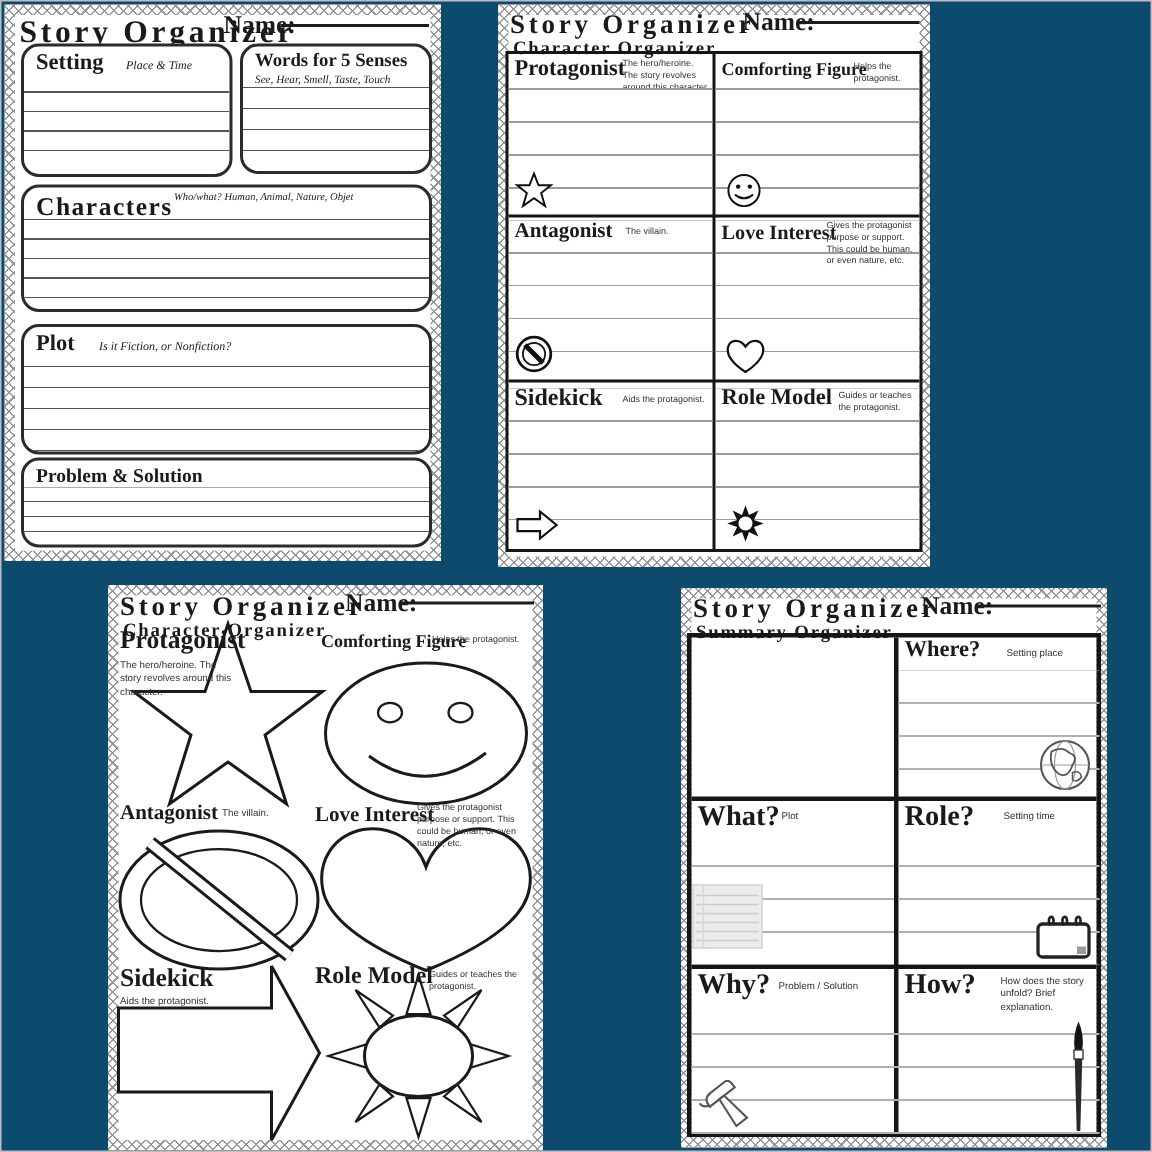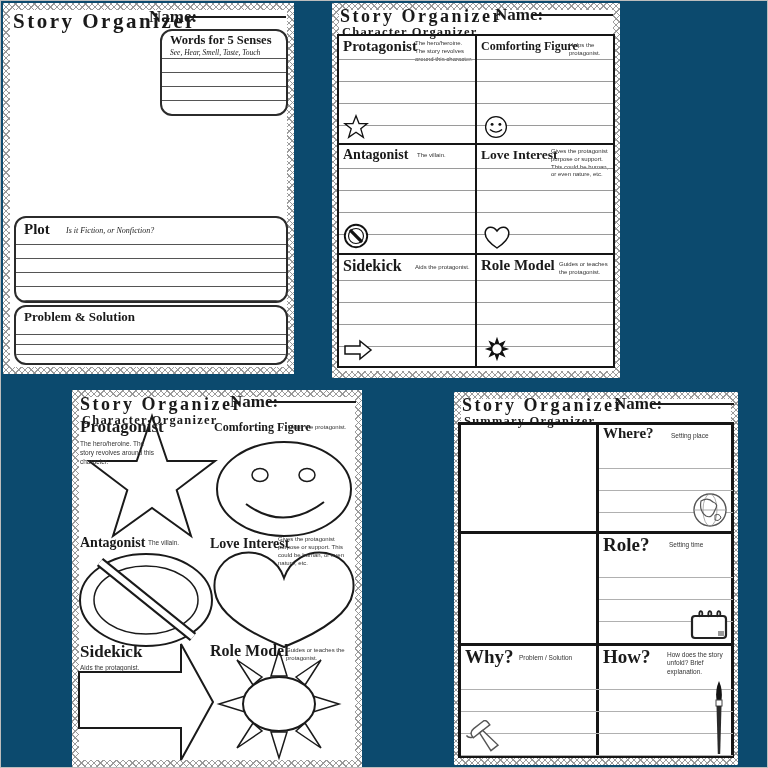--- a/index.html
+++ b/index.html
@@ -35,27 +35,37 @@
 
 <div class="canvas">
 
   <div class="page" style="left:2px;top:2px;width:291px;height:371px">
     <div class="inner"></div>
     <div class="content">
       <div class="ptitle" style="left:10px;top:6px;font-size:21px">Story Organizer</div>
       <div class="namelbl" style="left:146px;top:4px">Name:</div>
       <div class="nameline" style="left:184px;width:99px;top:2px;height:13px"></div>
 
+      <div class="rbox" style="left:11px;top:26px;width:141px;height:89px">
+        <span class="blab" style="left:8px;top:3px;font-size:15px">Setting</span>
+        <span class="bcap" style="left:68px;top:8px;font-size:8px">Place &amp; Time</span>
+        <div class="lines" style="top:18px;height:52px;--lg:13px;--lc:#555"></div>
+      </div>
 
       <div class="rbox" style="left:157px;top:26px;width:128px;height:87px">
         <span class="blab" style="left:8px;top:2px;font-size:12.5px">Words for 5 Senses</span>
         <span class="bcap" style="left:8px;top:17px;font-size:7.5px">See, Hear, Smell, Taste, Touch</span>
         <div class="lines" style="top:14px;height:58px;--lg:14px;--lc:#555"></div>
       </div>
 
+      <div class="rbox" style="left:11px;top:120px;width:274px;height:85px">
+        <span class="blab" style="left:8px;top:3px;font-size:17px;letter-spacing:1px">Characters</span>
+        <span class="bcap" style="left:100px;top:2px;font-size:7px">Who/what? Human, Animal, Nature, Objet</span>
+        <div class="lines" style="top:9px;height:66px;--lg:13px;--lc:#555"></div>
+      </div>
 
       <div class="rbox" style="left:11px;top:213px;width:274px;height:87px">
         <span class="blab" style="left:8px;top:3px;font-size:15px">Plot</span>
         <span class="bcap" style="left:50px;top:8px;font-size:8px">Is it Fiction, or Nonfiction?</span>
         <div class="lines" style="top:13px;height:72px;--lg:14px;--lc:#555"></div>
       </div>
 
       <div class="rbox" style="left:11px;top:302px;width:274px;height:60px">
         <span class="blab" style="left:8px;top:2px;font-size:13px">Problem &amp; Solution</span>
         <div class="lines" style="top:18px;height:32px;--lg:10px;--lc:#555"></div>
@@ -207,20 +217,37 @@
           <div class="clines" style="top:22px;bottom:0;--lg:22px;--lc:#b0b0b0"></div>
           <svg class="cicon" style="right:4px;bottom:2px" width="38" height="38" viewBox="0 0 38 38">
             <circle cx="19" cy="19" r="16" fill="#fff" stroke="#555" stroke-width="1.4"></circle>
             <ellipse cx="19" cy="19" rx="7" ry="16" fill="none" stroke="#999" stroke-width="0.8"></ellipse>
             <line x1="3" y1="19" x2="35" y2="19" stroke="#999" stroke-width="0.8"></line>
             <path d="M10,10 Q17,6 22,11 Q28,13 24,19 Q21,28 15,25 Q8,20 10,10 Z" fill="none" stroke="#555" stroke-width="1.2"></path>
             <path d="M24,24 Q29,22 30,27 Q27,31 24,29 Z" fill="none" stroke="#555" stroke-width="1"></path>
           </svg>
         </div>
 
+        <div class="cell" style="left:0;top:109px;width:135px;height:109px">
+          <span class="clab" style="font-size:19px;top:0">What?</span>
+          <span class="ccap" style="left:60px;top:7px;width:70px;font-size:6.5px">Plot</span>
+          <div class="clines" style="top:22px;bottom:0;--lg:22px;--lc:#b0b0b0"></div>
+          <svg class="cicon" style="left:0;bottom:10px" width="48" height="44" viewBox="0 0 48 44">
+            <rect x="1" y="1" width="46" height="42" fill="#ececec" stroke="#d2d2d2" stroke-width="1"></rect>
+            <g stroke="#cccccc" stroke-width="1">
+              <line x1="3" y1="8" x2="45" y2="8"></line>
+                <line x1="3" y1="14" x2="45" y2="14"></line>
+              <line x1="3" y1="20" x2="45" y2="20"></line>
+                <line x1="3" y1="26" x2="45" y2="26"></line>
+              <line x1="3" y1="32" x2="45" y2="32"></line>
+                <line x1="3" y1="38" x2="45" y2="38"></line>
+            </g>
+            <line x1="8" y1="1" x2="8" y2="43" stroke="#d8d8d8" stroke-width="1"></line>
+          </svg>
+        </div>
 
         <div class="cell" style="left:138px;top:109px;width:134px;height:109px">
           <span class="clab" style="font-size:19px;top:0">Role?</span>
           <span class="ccap" style="left:70px;top:7px;width:62px;font-size:6.5px">Setting time</span>
           <div class="clines" style="top:22px;bottom:0;--lg:22px;--lc:#b0b0b0"></div>
           <svg class="cicon" style="right:4px;bottom:2px" width="40" height="34" viewBox="0 0 40 34">
             <rect x="3" y="9" width="34" height="22" rx="3" fill="#fff" stroke="#222" stroke-width="2.2"></rect>
             <path d="M11,10 C8,3 15,2 13,9" fill="none" stroke="#222" stroke-width="1.8"></path>
             <path d="M20,10 C17,3 24,2 22,9" fill="none" stroke="#222" stroke-width="1.8"></path>
             <path d="M29,10 C26,3 33,2 31,9" fill="none" stroke="#222" stroke-width="1.8"></path>

